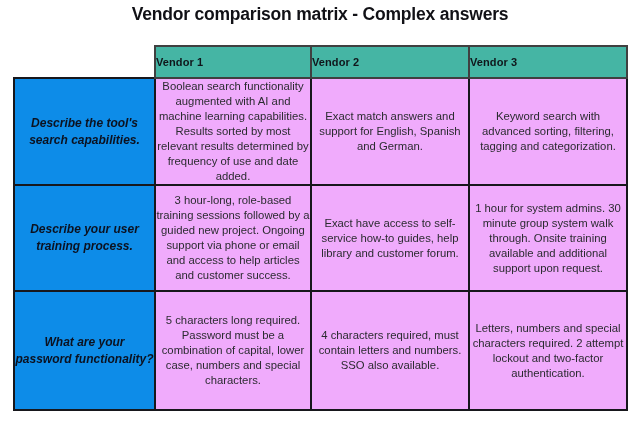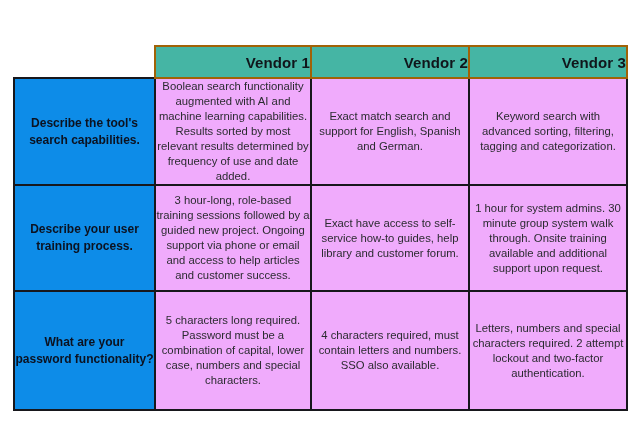--- a/index.html
+++ b/index.html
@@ -48,37 +48,38 @@
   
   .corner-cell {
     width: 140px;
     height: 30px;
     background: #ffffff;
     border: 0;
   }
   .vendor-head {
     height: 30px;
     background: #45b5a4;
-    border: 2px solid #a16207;
-    text-align: right;
-    font-size: 15px;
+    border: 2px solid #404040;
+    text-align: left;
+    font-size: 11px;
     font-weight: bold;
     color: #10161b;
     letter-spacing: 0.1px;
   }
   .question-cell {
     width: 140px;
     background: #0d8ce8;
     border: 2px solid #17171c;
     text-align: center;
     font-size: 12px;
     font-weight: bold;
     line-height: 1.42;
     color: #0c1220;
     padding: 4px 7px;
+    font-style: italic;
   }
   .answer-cell {
     background: #f0abfc;
     border: 2px solid #17171c;
     text-align: center;
     font-size: 11.3px;
     line-height: 1.33;
     color: #2b2b30;
     padding: 5px 8px;
   }
@@ -87,41 +88,42 @@
   .col-v3 { width: 158px; }
   .row-r1 { height: 105px; }
   .row-r2 { height: 106px; }
   .row-r3 { height: 119px; }
 </style>
 </head>
 <body>
 
 <div class="page">
 
+  <div class="page-title">Vendor comparison matrix - Complex answers</div>
 
   <table class="matrix">
     <colgroup>
       <col class="col-q">
       <col class="col-v1">
       <col class="col-v2">
       <col class="col-v3">
     </colgroup>
     <thead>
       <tr>
         <th class="corner-cell"></th>
         <th class="vendor-head">Vendor 1</th>
         <th class="vendor-head">Vendor 2</th>
         <th class="vendor-head">Vendor 3</th>
       </tr>
     </thead>
     <tbody>
       <tr class="row-r1">
         <td class="question-cell">Describe the tool's search capabilities.</td>
         <td class="answer-cell">Boolean search functionality augmented with AI and machine learning capabilities. Results sorted by most relevant results determined by frequency of use and date added.</td>
-        <td class="answer-cell">Exact match search and support for English, Spanish and German.</td>
+        <td class="answer-cell">Exact match answers and support for English, Spanish and German.</td>
         <td class="answer-cell">Keyword search with advanced sorting, filtering, tagging and categorization.</td>
       </tr>
       <tr class="row-r2">
         <td class="question-cell">Describe your user training process.</td>
         <td class="answer-cell">3 hour-long, role-based training sessions followed by a guided new project. Ongoing support via phone or email and access to help articles and customer success.</td>
         <td class="answer-cell">Exact have access to self-service how-to guides, help library and customer forum.</td>
         <td class="answer-cell">1 hour for system admins. 30 minute group system walk through. Onsite training available and additional support upon request.</td>
       </tr>
       <tr class="row-r3">
         <td class="question-cell">What are your password functionality?</td>

